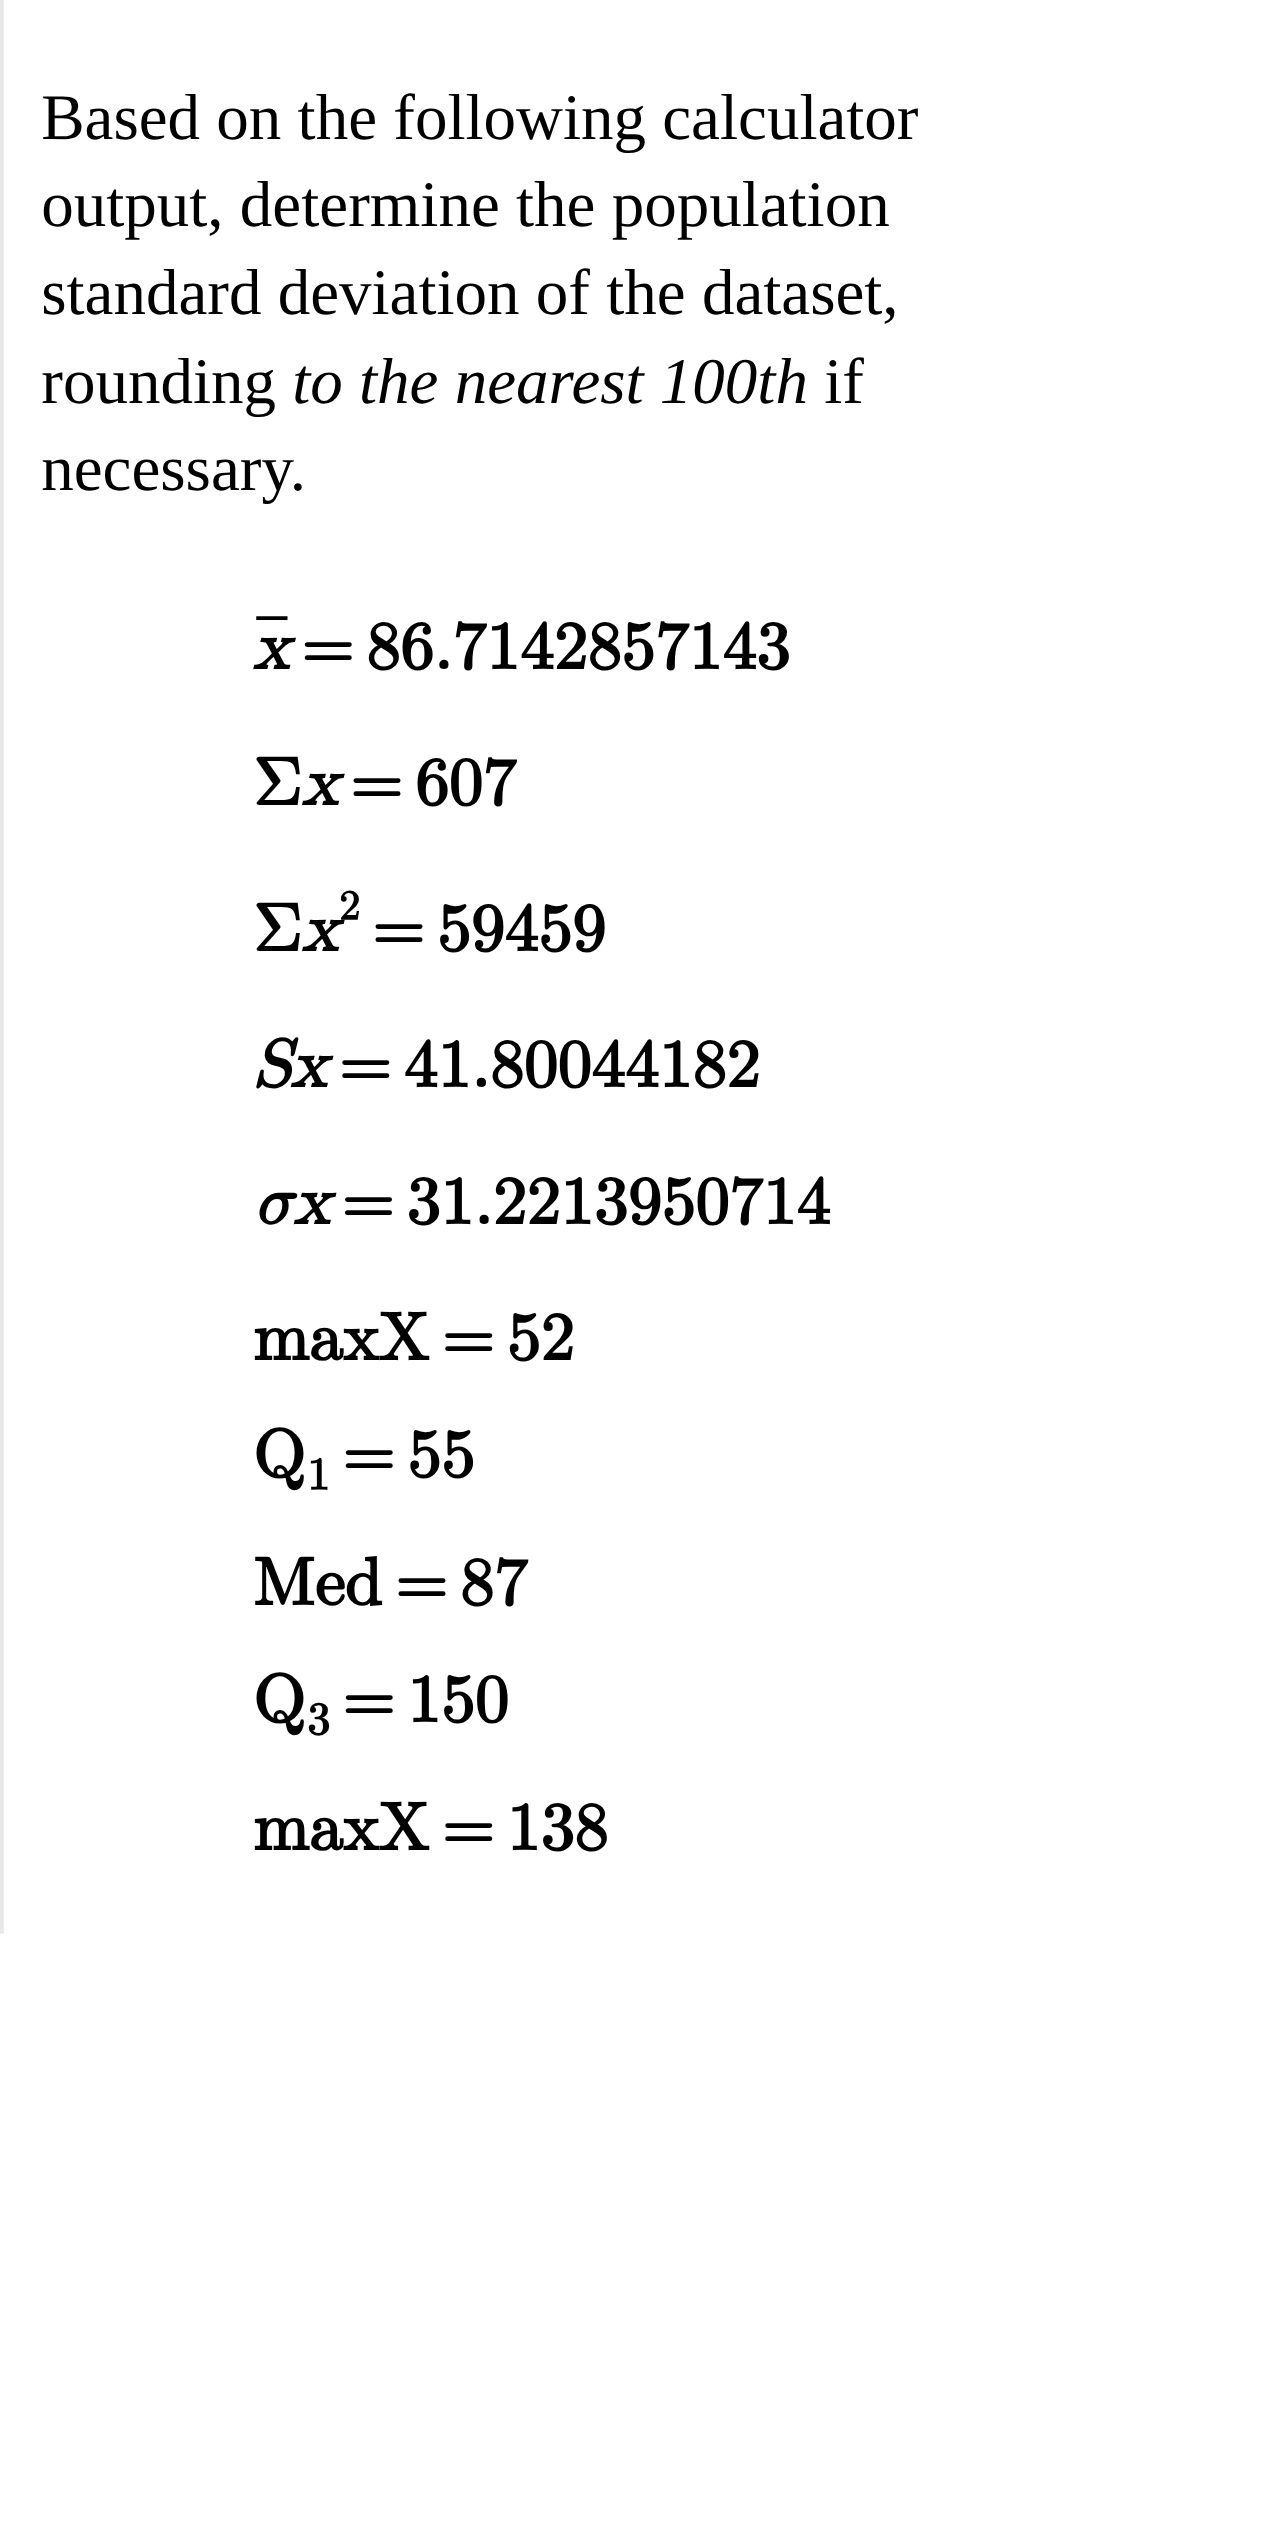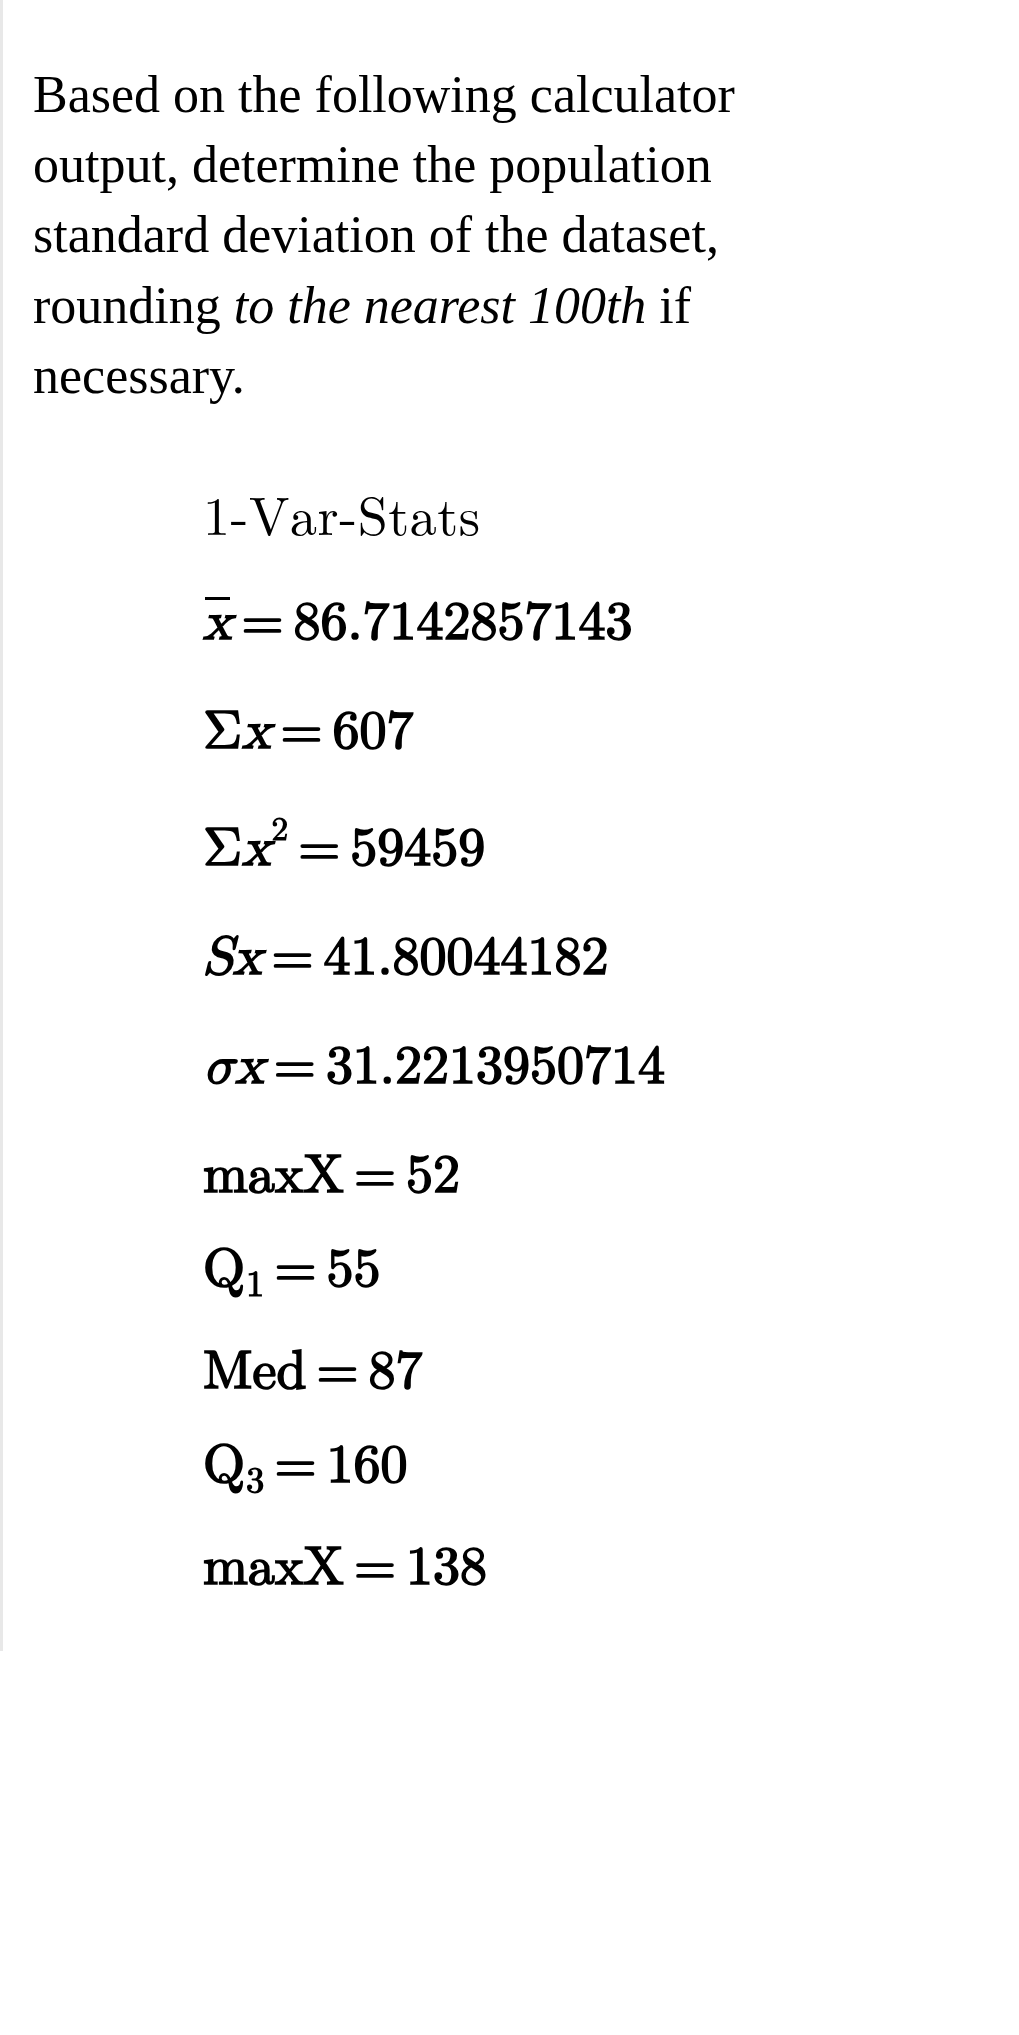--- a/index.html
+++ b/index.html
@@ -77,21 +77,20 @@
 <body>
 
 <div class="page">
 
   <div class="prompt">
     <span>Based on the following calculator output, determine the population standard deviation of the dataset, rounding </span><span class="emph">to the nearest 100th</span><span> if necessary.</span>
   </div>
 
   <div class="stats-block">
 
-    <div class="stats-title">1-Var-Stats</div>
 
     <div class="stat-row">
       <span class="bar-over mi">x</span><span class="op">=</span><span class="mn">86.7142857143</span>
     </div>
 
     <div class="stat-row">
       <span class="mn">Σ</span><span class="mi">x</span><span class="op">=</span><span class="mn">607</span>
     </div>
 
     <div class="stat-row">
@@ -113,21 +112,21 @@
 
     <div class="stat-row tight">
       <span class="mn">Q</span><sub class="subn">1</sub><span class="op">=</span><span class="mn">55</span>
     </div>
 
     <div class="stat-row tight">
       <span class="mn">Med</span><span class="op">=</span><span class="mn">87</span>
     </div>
 
     <div class="stat-row tight">
-      <span class="mn">Q</span><sub class="subn">3</sub><span class="op">=</span><span class="mn">160</span>
+      <span class="mn">Q</span><sub class="subn">3</sub><span class="op">=</span><span class="mn">150</span>
     </div>
 
     <div class="stat-row tight">
       <span class="mn">maxX</span><span class="op">=</span><span class="mn">138</span>
     </div>
 
   </div>
 
 </div>
 

